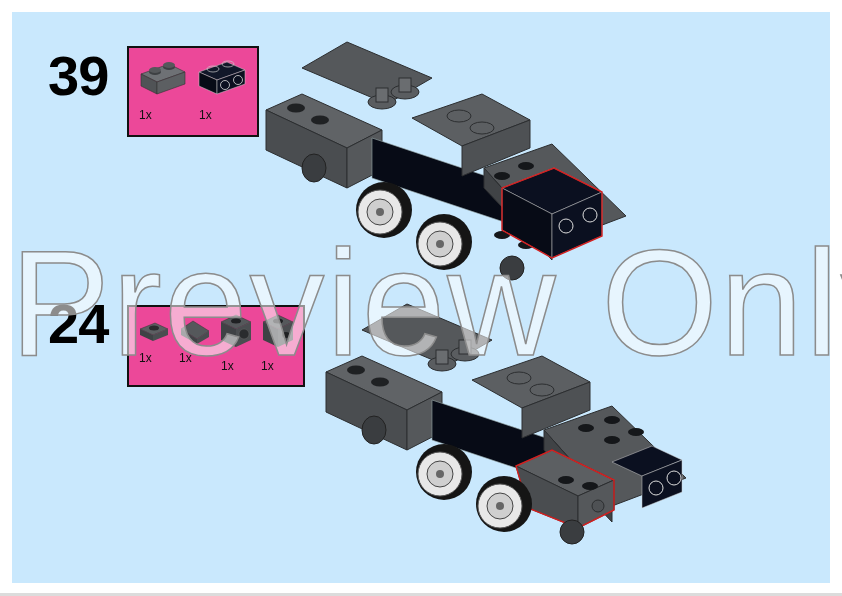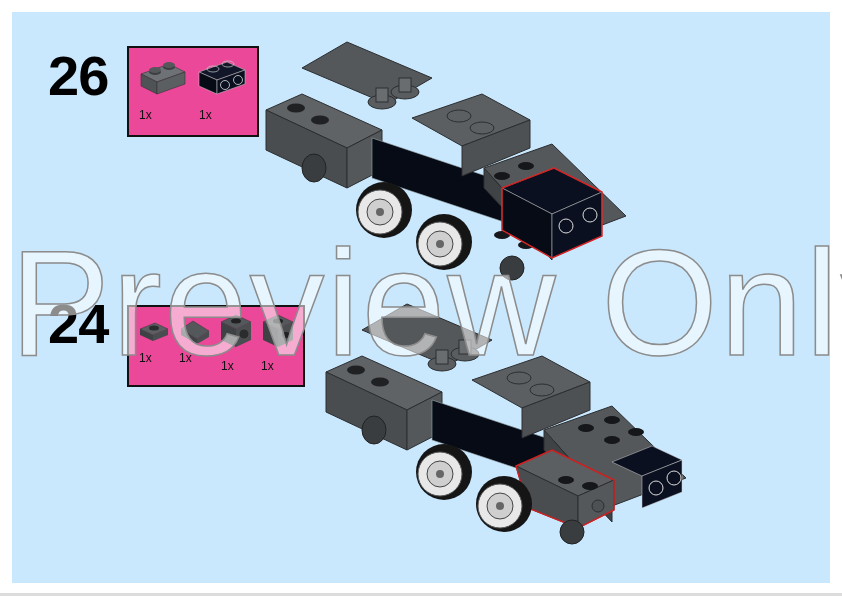--- a/index.html
+++ b/index.html
@@ -12,21 +12,21 @@
   .qty{position:absolute;font-size:12px;color:#111;}
   .model{position:absolute;}
   .watermark{position:absolute;left:10px;top:228px;font-size:150px;line-height:150px;color:rgba(255,255,255,0.55);
     -webkit-text-stroke:1.5px #8c8c8c;font-family:"Liberation Sans",sans-serif;letter-spacing:2px;white-space:nowrap;pointer-events:none;}
 </style>
 </head>
 <body>
 
 <div class="page"></div>
 
-<div class="step-num" style="left:48px;top:48px;">26</div>
+<div class="step-num" style="left:48px;top:48px;">39</div>
 <div class="parts-box" style="left:127px;top:46px;width:132px;height:91px;">
   <svg class="part" style="left:10px;top:12px;" width="48" height="36" viewBox="0 0 48 36">
     <polygon points="2,14 30,4 46,12 18,22" fill="#6e7175" stroke="#333" stroke-width="0.6"></polygon>
     <polygon points="2,14 18,22 18,34 2,26" fill="#505356" stroke="#333" stroke-width="0.6"></polygon>
     <polygon points="18,22 46,12 46,24 18,34" fill="#5c5f62" stroke="#333" stroke-width="0.6"></polygon>
     <ellipse cx="16" cy="12" rx="6" ry="3" fill="#3d4043"></ellipse>
       <ellipse cx="16" cy="10" rx="6" ry="3" fill="#55585b"></ellipse>
     <ellipse cx="30" cy="7" rx="6" ry="3" fill="#3d4043"></ellipse>
       <ellipse cx="30" cy="5" rx="6" ry="3" fill="#55585b"></ellipse>
   </svg>

